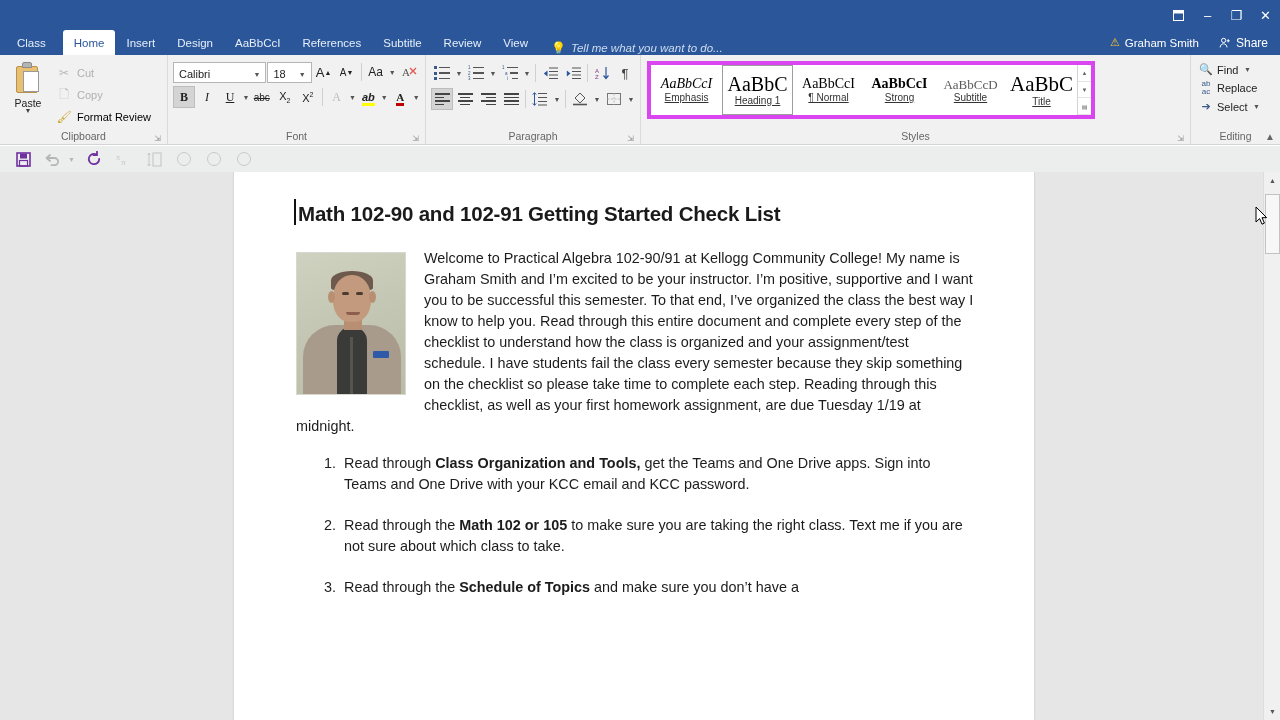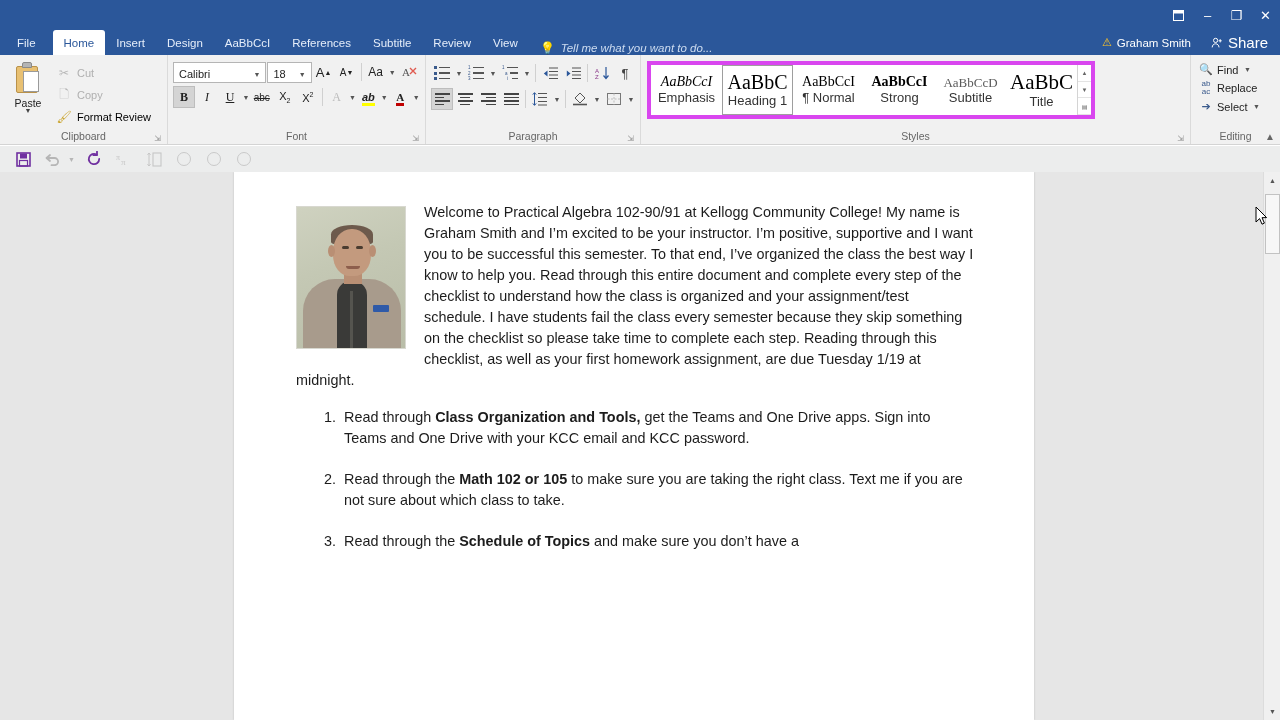--- a/index.html
+++ b/index.html
@@ -38,21 +38,21 @@
   .tab.active { background: #ffffff; color: #2b579a; border-radius: 3px 3px 0 0; }
   .tellme {
     display: flex; align-items: center; gap: 5px; margin-left: 12px;
     font-size: 11.5px; color: #cddcf0; font-style: italic;
   }
   .bulb { font-size: 12px; color: #ffd966; font-style: normal; }
   .tabrow-right { margin-left: auto; display: flex; align-items: center; height: 25px; }
   .user-chip { display: flex; align-items: center; gap: 5px; font-size: 11.5px; color: #fff; padding: 0 10px; }
   .warn-tri { color: #ffc425; font-size: 11px; }
   .share-chip {
-    display: flex; align-items: center; gap: 5px; font-size: 15px; color: #fff;
+    display: flex; align-items: center; gap: 5px; font-size: 12px; color: #fff;
     padding: 0 12px 0 10px; height: 25px; background: #2b579a;
   }
 
   
   .ribbon {
     position: absolute; top: 55px; left: 0; width: 1280px; height: 90px;
     background: #f1f1f1; border-bottom: 1px solid #d4d4d4;
     display: flex; align-items: stretch;
   }
   .rgroup { position: relative; display: flex; flex-direction: column; padding: 3px 0 0; }
@@ -143,21 +143,21 @@
   .styles-box {
     display: flex; border: 4px solid #d946ef; background: #fff;
     height: 58px; margin-top: 1px;
   }
   .style-item {
     width: 71px; display: flex; flex-direction: column; align-items: center; justify-content: center;
     border: 1px solid transparent; gap: 1px;
   }
   .style-item.active { border: 1px solid #9e9e9e; background: #fff; }
   .style-prev { font-family: "Liberation Serif", serif; color: #000; line-height: 1; }
-  .style-name { font-size: 13px; color: #333; }
+  .style-name { font-size: 10px; color: #333; text-decoration: underline; }
   .sp-emph { font-style: italic; font-size: 14px; }
   .sp-h1 { font-size: 20px; }
   .sp-norm { font-size: 14px; }
   .sp-strong { font-weight: bold; font-size: 14px; }
   .sp-sub { font-size: 13px; color: #5a5a5a; }
   .sp-title { font-size: 21px; }
   .styles-scroll {
     width: 14px; display: flex; flex-direction: column; border-left: 1px solid #d4d4d4;
   }
   .ss-btn { flex: 1; display: flex; align-items: center; justify-content: center; font-size: 6px; color: #666; border-bottom: 1px solid #e4e4e4; }
@@ -283,21 +283,21 @@
           <rect x="1.5" y="1.5" width="10" height="3" fill="#ffffff"></rect>
         </svg>
       </div>
       <div class="winbtn">–</div>
       <div class="winbtn">❐</div>
       <div class="winbtn close">✕</div>
     </div>
   </div>
 
   <div class="tabrow">
-    <div class="tab">File</div>
+    <div class="tab">Class</div>
     <div class="tab active">Home</div>
     <div class="tab">Insert</div>
     <div class="tab">Design</div>
     <div class="tab">AaBbCcI</div>
     <div class="tab">References</div>
     <div class="tab">Subtitle</div>
     <div class="tab">Review</div>
     <div class="tab">View</div>
 
     <div class="tellme">
@@ -681,20 +681,24 @@
         <span class="q-circle"></span>
       </div>
     <div class="q-btn">
         <span class="q-circle"></span>
       </div>
   </div>
 
   <div class="docarea">
     <div class="page">
 
+      <h1 class="doc-h1">
+        <span class="caret-bar"></span>
+        <span>Math 102-90 and 102-91 Getting Started Check List</span>
+      </h1>
 
       <div class="doc-photo">
         <div class="ph-body"></div>
         <div class="ph-shirt"></div>
         <div class="ph-zip"></div>
         <div class="ph-logo"></div>
         <div class="ph-neck"></div>
         <div class="ph-hair"></div>
         <div class="ph-head"></div>
         <div class="ph-ear-l"></div>

